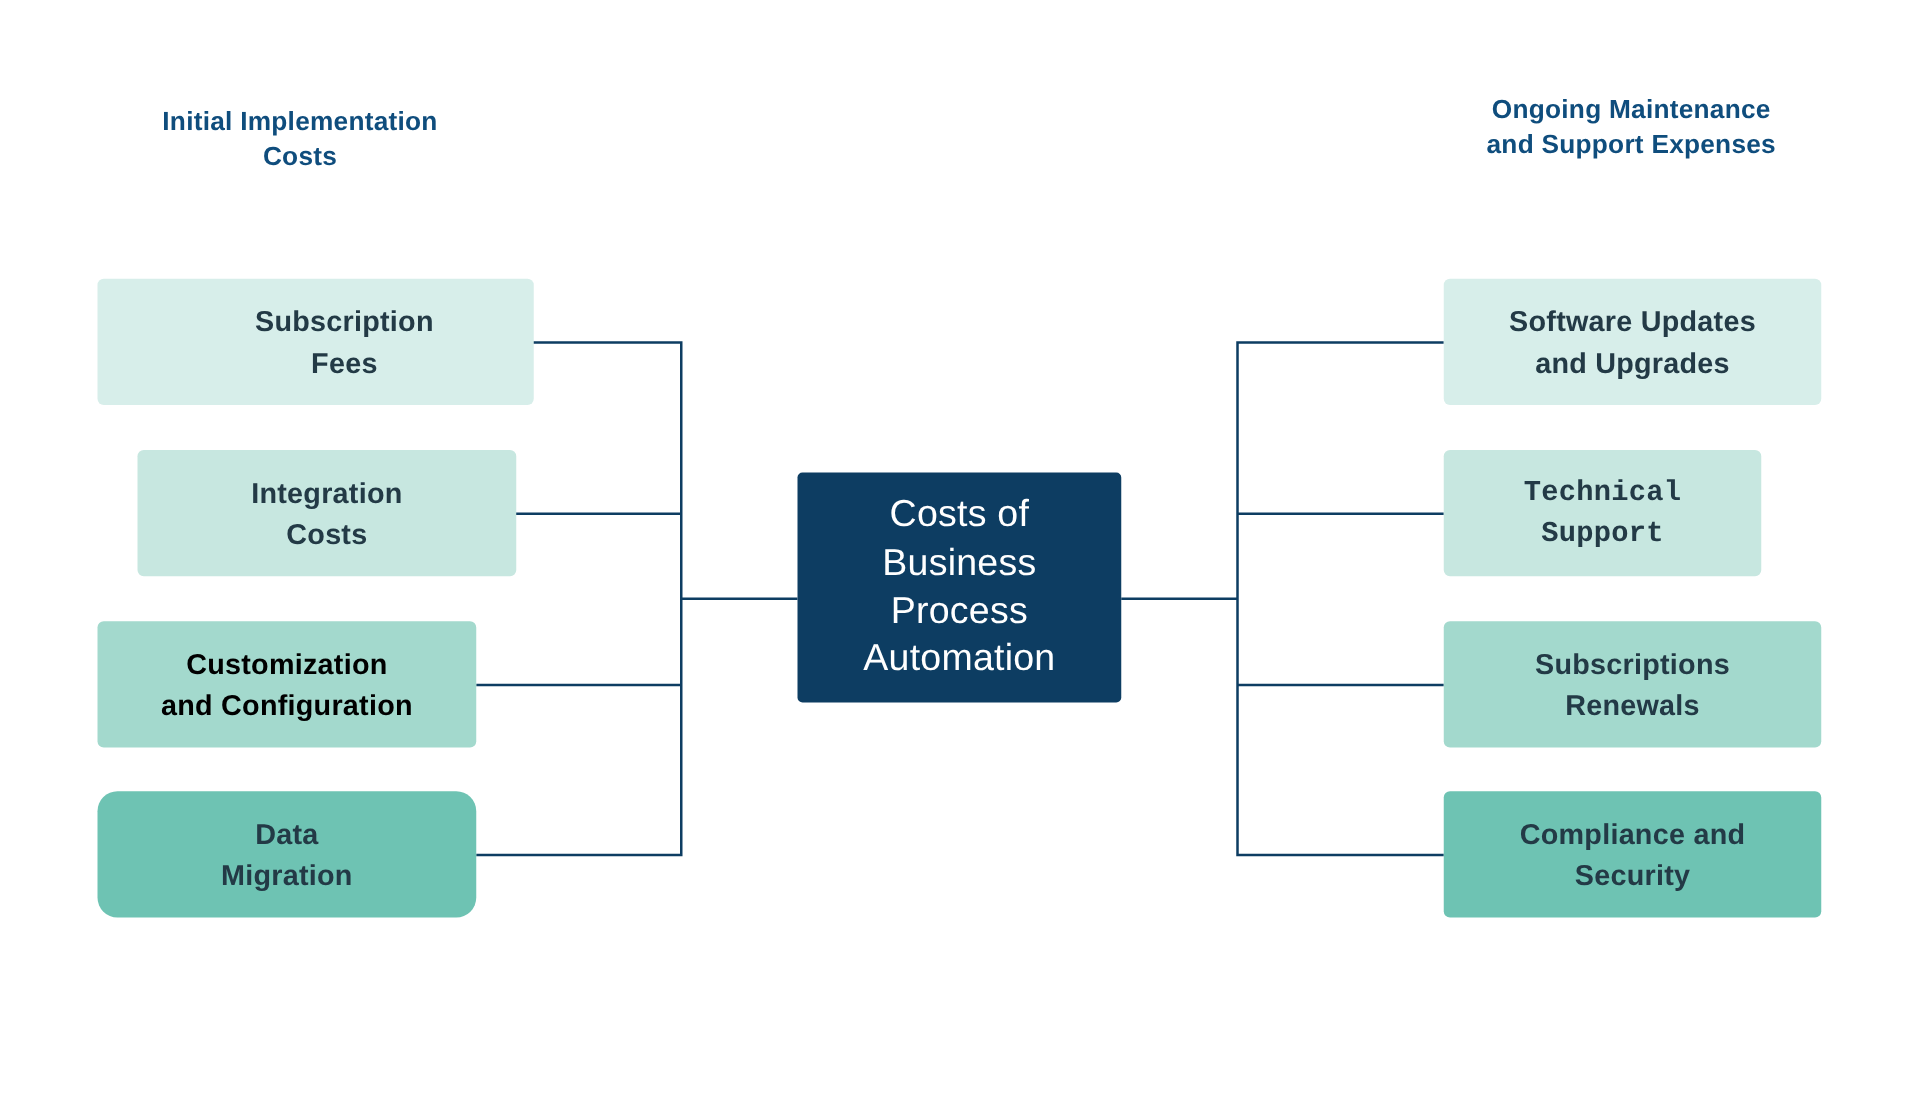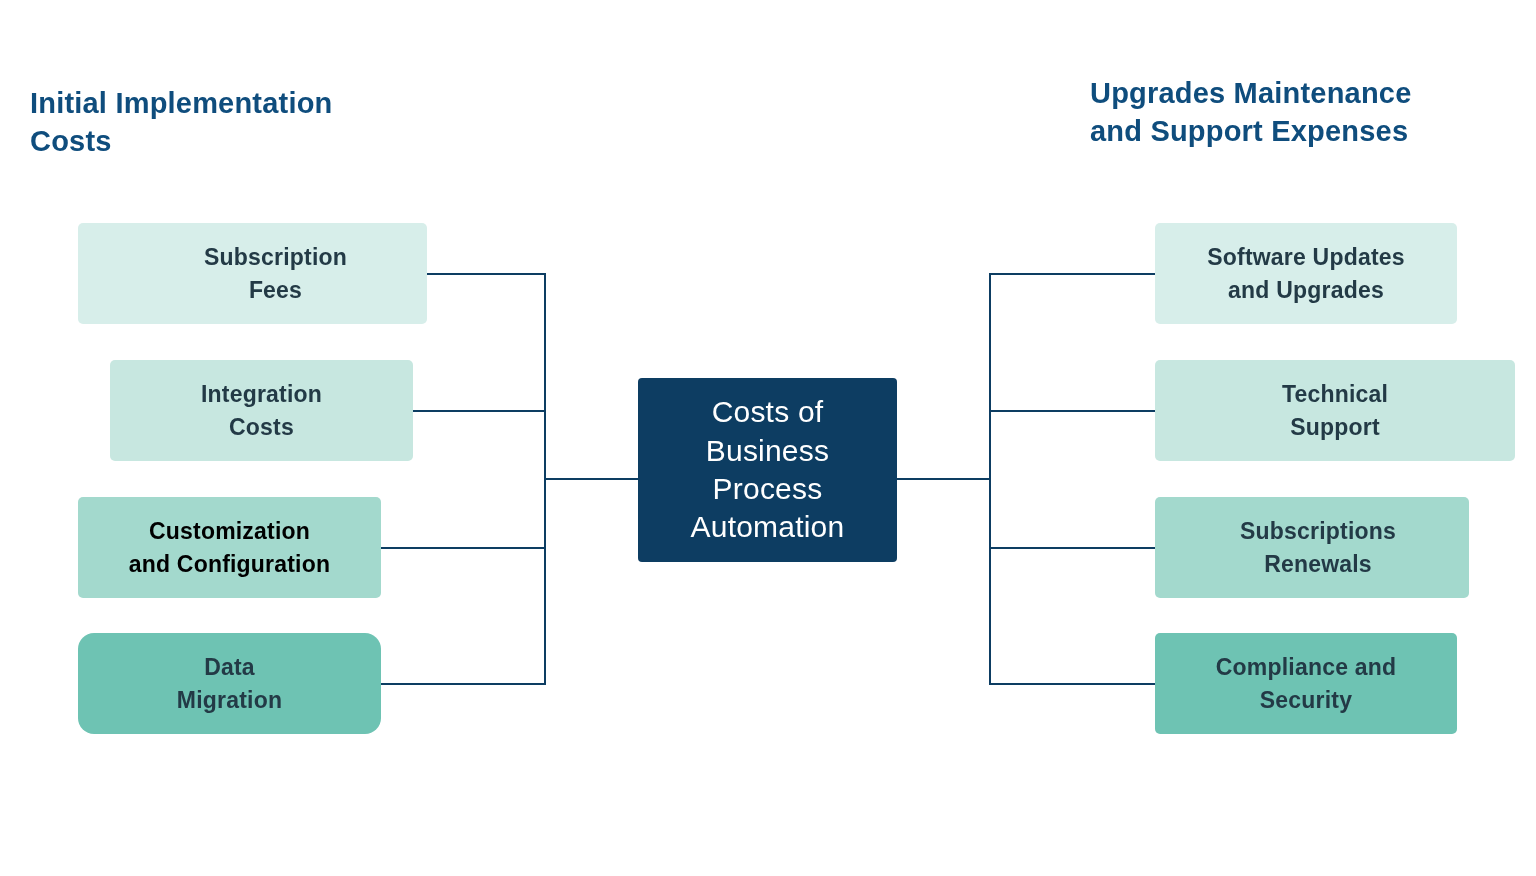--- a/index.html
+++ b/index.html
@@ -17,21 +17,22 @@
   }
   .connectors {
     position: absolute;
     left: 0;
     top: 0;
     width: 1536px;
     height: 876px;
   }
   .col-header {
     position: absolute;
-    font-size: 29px;
+    text-align: center;
+    font-size: 21px;
     font-weight: 700;
     line-height: 1.32;
     white-space: pre-line;
     letter-spacing: 0.2px;
   }
   .left-header  { left: 30px;  top: 84px;  width: 420px; }
   .right-header { left: 1090px; top: 74px; width: 430px; }
   .node {
     position: absolute;
     display: flex;
@@ -44,21 +45,21 @@
     font-weight: 700;
     line-height: 1.42;
     letter-spacing: 0.2px;
   }
   .side-node { width: 303px; height: 101px; }
   .pos-l0 { left: 78px; top: 223px; padding-left: 46px; }
   .pos-l1 { left: 78px; top: 360px; margin-left: 32px; }
   .pos-l2 { left: 78px; top: 497px; }
   .pos-l3 { left: 78px; top: 633px; }
   .pos-r0 { left: 1155px; top: 223px; width: 302px; }
-  .pos-r1 { left: 1155px; top: 360px; width: 360px; }
+  .pos-r1 { left: 1155px; top: 360px; width: 254px; font-family: Liberation Mono, monospace; }
   .pos-r2 { left: 1155px; top: 497px; width: 302px; }
   .pos-r3 { left: 1155px; top: 633px; width: 302px; }
   .center-node {
     left: 638px;
     top: 378px;
     width: 259px;
     height: 184px;
     font-size: 30px;
     font-weight: 400;
     line-height: 1.28;
@@ -73,21 +74,21 @@
   <svg class="connectors" width="1536" height="876" viewBox="0 0 1536 876" aria-hidden="true">
     <g fill="none" stroke-width="2" style="stroke: rgb(13, 61, 98);">
       <path d="M381 274 H545 M381 411 H545 M381 548 H545 M381 684 H545 M545 273 V685 M545 479 H638"></path>
       <path d="M990 274 H1155 M990 411 H1155 M990 548 H1155 M990 684 H1155 M990 273 V685 M897 479 H990"></path>
     </g>
   </svg>
 
   <div class="col-header left-header" style="color: rgb(15, 77, 125);">Initial Implementation
 Costs</div>
 
-  <div class="col-header right-header" style="color: rgb(15, 77, 125);">Upgrades Maintenance
+  <div class="col-header right-header" style="color: rgb(15, 77, 125);">Ongoing Maintenance
 and Support Expenses</div>
 
   <div class="node side-node pos-l0" style="background-color: rgb(215, 238, 234); color: rgb(35, 58, 70);">Subscription
 Fees</div>
 
   <div class="node side-node pos-l1" style="background-color: rgb(199, 231, 224); color: rgb(35, 58, 70);">Integration
 Costs</div>
 
   <div class="node side-node pos-l2" style="background-color: rgb(163, 217, 205); color: #000000;">Customization
 and Configuration</div>
@@ -99,19 +100,19 @@
 Business
 Process
 Automation</div>
 
   <div class="node side-node pos-r0" style="background-color: rgb(215, 238, 234); color: rgb(35, 58, 70);">Software Updates
 and Upgrades</div>
 
   <div class="node side-node pos-r1" style="background-color: rgb(199, 231, 224); color: rgb(35, 58, 70);">Technical
 Support</div>
 
-  <div class="node side-node pos-r2" style="background-color: rgb(163, 217, 205); color: rgb(35, 58, 70); padding-left: 12px;">Subscriptions
+  <div class="node side-node pos-r2" style="background-color: rgb(163, 217, 205); color: rgb(35, 58, 70);">Subscriptions
 Renewals</div>
 
   <div class="node side-node pos-r3" style="background-color: rgb(110, 195, 179); color: rgb(35, 58, 70);">Compliance and
 Security</div>
 
 </div>
 
 </body></html>

